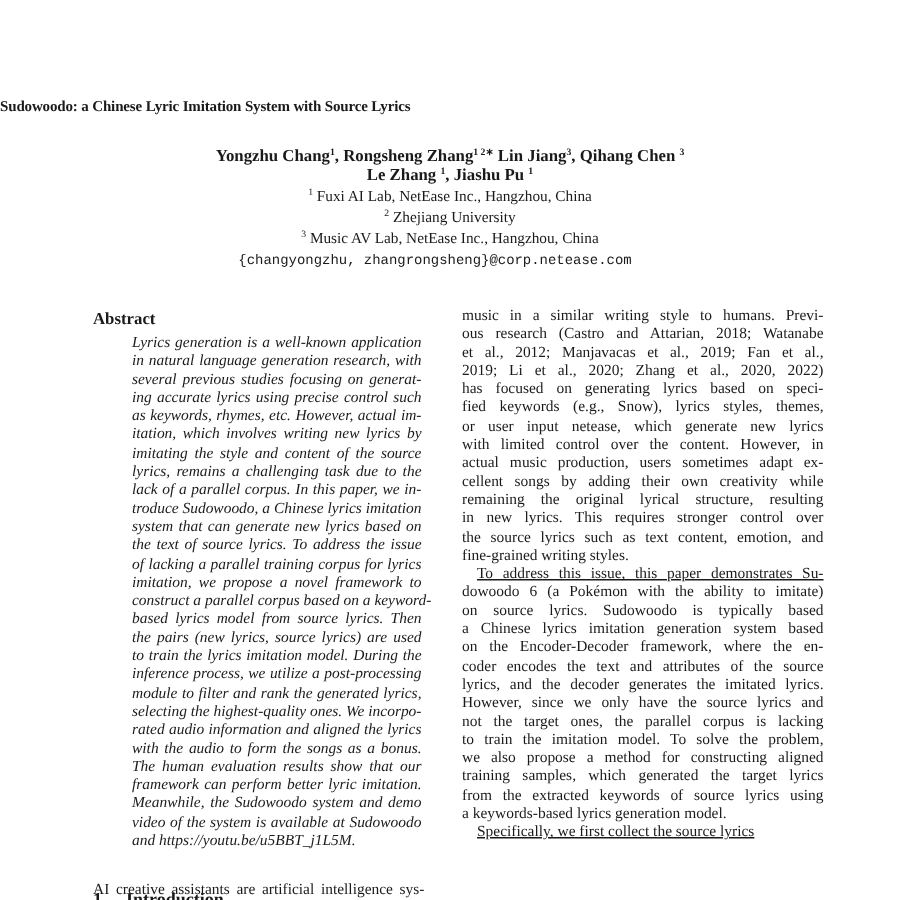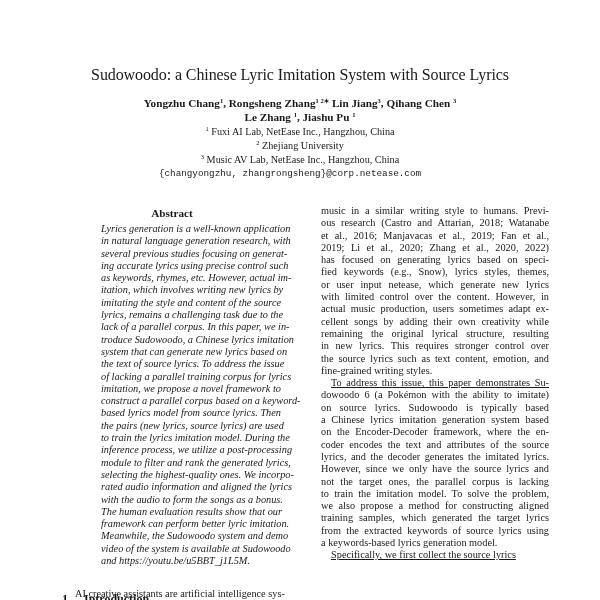--- a/index.html
+++ b/index.html
@@ -1,29 +1,29 @@
 <!DOCTYPE html>
 <html><head>
 <meta charset="utf-8">
 <style>
   html, body { margin:0; padding:0; background:#ffffff; }
   body { width:600px; height:600px; overflow:hidden; position:relative;
          font-family:"Liberation Serif", serif; color:#1a1a1a; }
-  .title { position:absolute; top:66px; left:0; width:600px; text-align:center;
-           font-weight:normal; font-size:16px; letter-spacing:-0.1px; }
+  .title { position:absolute; top:66px; left:0; width:600px; 
+           font-weight:bold; font-size:10px; letter-spacing:-0.1px; }
   .authors { position:absolute; left:0; width:600px; text-align:center;
              font-weight:bold; font-size:11.2px; }
   .aff { position:absolute; left:0; width:600px; text-align:center; font-size:10.2px; }
   .email { position:absolute; left:0; width:580px; text-align:center;
            font-family:"Liberation Mono", monospace; font-size:9.3px; }
   sup { font-size:6.5px; vertical-align:4px; }
-  .abs-head { position:absolute; top:207px; left:62px; width:220px; text-align:center;
+  .abs-head { position:absolute; top:207px; left:62px; width:220px; text-align:left;
               font-weight:bold; font-size:11.2px; }
   .col { position:absolute; font-size:10.3px; line-height:12.3px; }
-  .col .ln { display:block; white-space:nowrap; text-align:justify; text-align-last:justify; height:12.3px;margin-left:13px; }
+  .col .ln { display:block; white-space:nowrap; text-align:justify; text-align-last:justify; height:12.3px; }
   .col .ln.last { text-align-last:left; }
   .abs { top:223px; left:88px; width:193px;font-style:italic; }
   .right { top:205px; left:308px; width:241px; }
   .sec { position:absolute; top:568px; left:62px; font-weight:bold; font-size:12px;margin-top:24px; }
   .sec .num { display:inline-block; width:22px; }
   .intro { top:588px; left:62px; width:221px; }
   .indent { padding-left:10px;text-decoration:underline; }
 </style>
 </head>
 <body>
@@ -90,21 +90,21 @@
   <div class="sec">
     <span class="num">1</span><span>Introduction</span>
   </div>
   <div class="col intro">
     <span class="ln">AI creative assistants are artificial intelligence sys-</span>
   </div>
 
   <div class="col right" id="rcol">
       <span class="ln">music in a similar writing style to humans. Previ-</span>
       <span class="ln">ous research (Castro and Attarian, 2018; Watanabe</span>
-      <span class="ln">et al., 2016; Manjavacas et al., 2019; Fan et al.,</span>
+      <span class="ln">et al., 2012; Manjavacas et al., 2019; Fan et al.,</span>
       <span class="ln">2019; Li et al., 2020; Zhang et al., 2020, 2022)</span>
       <span class="ln">has focused on generating lyrics based on speci-</span>
       <span class="ln">fied keywords (e.g., Snow), lyrics styles, themes,</span>
       <span class="ln">or user input netease, which generate new lyrics</span>
       <span class="ln">with limited control over the content. However, in</span>
       <span class="ln">actual music production, users sometimes adapt ex-</span>
       <span class="ln">cellent songs by adding their own creativity while</span>
       <span class="ln">remaining the original lyrical structure, resulting</span>
       <span class="ln">in new lyrics. This requires stronger control over</span>
       <span class="ln">the source lyrics such as text content, emotion, and</span>

